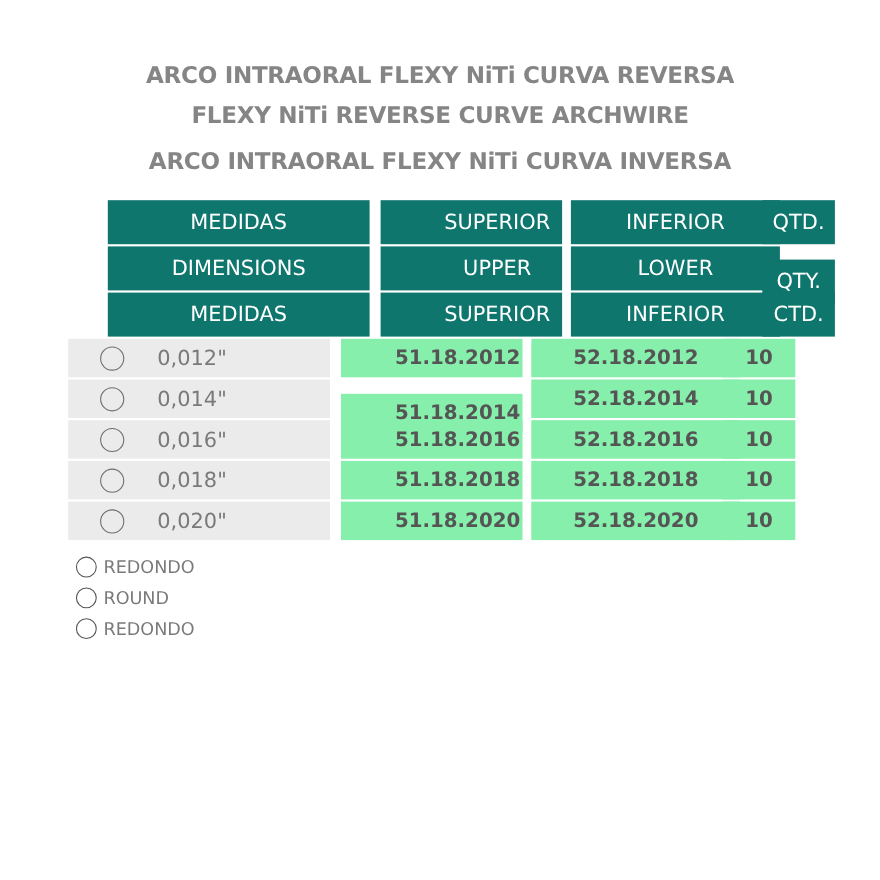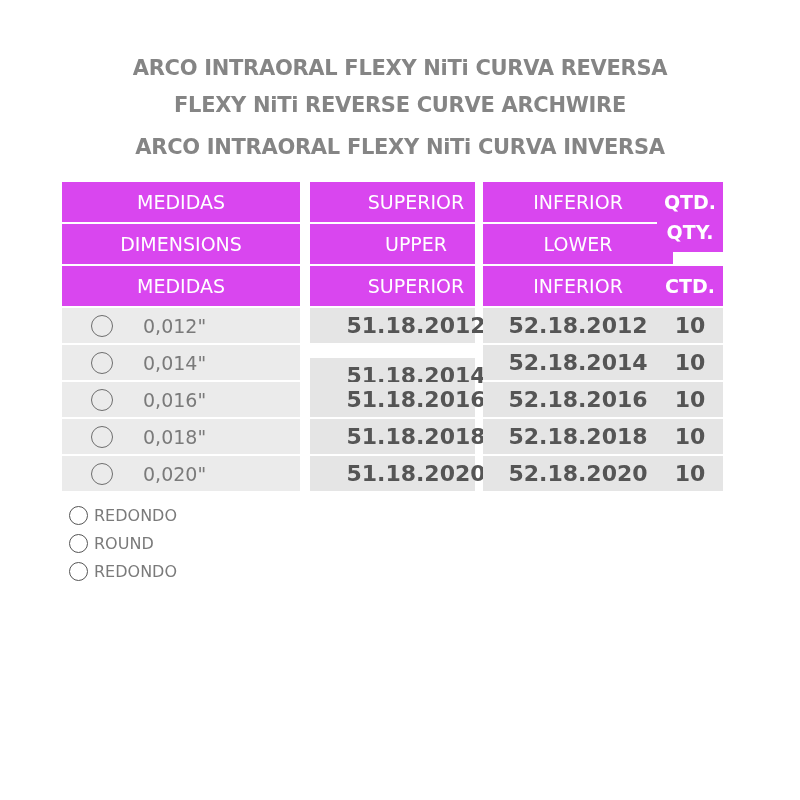--- a/index.html
+++ b/index.html
@@ -10,28 +10,28 @@
     position: absolute; left: 0; width: 800px; text-align: center;
     color: #858585; font-weight: bold; font-size: 21px; letter-spacing: -0.3px;
   }
   #t1 { top: 56px; }
   #t2 { top: 93px; }
   #t3 { top: 135px; }
 
   .cell {
     position: absolute; display: flex; align-items: center; justify-content: center;
   }
-  .hdr { background: #d946ef; color: #ffffff; font-size: 19px; height: 40px; }
+  .hdr { background: #0f766e; color: #ffffff; font-size: 19px; height: 40px; margin-left: 36px; }
   .d1 { background: #ebebeb; height: 35px; }
-  .dn { background: #e5e5e5; height: 35px; color: #555555; font-weight: bold; font-size: 22px; }
+  .dn { background: #86efac; height: 35px; color: #555555; font-weight: bold; font-size: 18px; }
 
   .c1 { left: 62px; width: 238px; }
   .c2 { left: 310px; width: 165px; padding-left: 47px; }
   .c3 { left: 483px; width: 190px; }
-  .c4 { left: 657px; width: 66px; font-weight: bold; }
+  .c4 { left: 657px; width: 66px; }
 
   .d1 { justify-content: flex-start; }
   .circle {
     width: 22px; height: 22px; border: 1.3px solid #6e6e6e; border-radius: 50%;
     margin-left: 29px; flex: 0 0 auto;
   }
   .size-text { margin-left: 30px; font-size: 19px; color: #7a7a7a; font-weight: normal; }
 
   .legend { position: absolute; left: 69px; display: flex; align-items: center; }
   .legend .circle { width: 19px; height: 19px; margin-left: 0; border-color: #555; }
@@ -49,21 +49,21 @@
 <div>
 
   <div class="cell hdr c1" style="top:182px">MEDIDAS</div>
   <div class="cell hdr c2" style="top:182px">SUPERIOR</div>
   <div class="cell hdr c3" style="top:182px">INFERIOR</div>
   <div class="cell hdr c4" style="top:182px">QTD.</div>
 
   <div class="cell hdr c1" style="top:224px">DIMENSIONS</div>
   <div class="cell hdr c2" style="top:224px">UPPER</div>
   <div class="cell hdr c3" style="top:224px">LOWER</div>
-  <div class="cell hdr c4" style="top:212px">QTY.</div>
+  <div class="cell hdr c4" style="top:236px">QTY.</div>
 
   <div class="cell hdr c1" style="top:266px">MEDIDAS</div>
   <div class="cell hdr c2" style="top:266px">SUPERIOR</div>
   <div class="cell hdr c3" style="top:266px">INFERIOR</div>
   <div class="cell hdr c4" style="top:266px">CTD.</div>
 
   <div>
     <div class="cell d1 c1" style="top:308px">
       <span class="circle"></span>
       <span class="size-text">0,012"</span>

